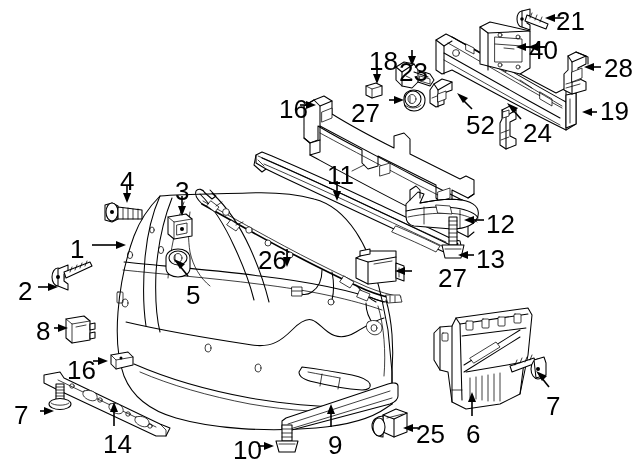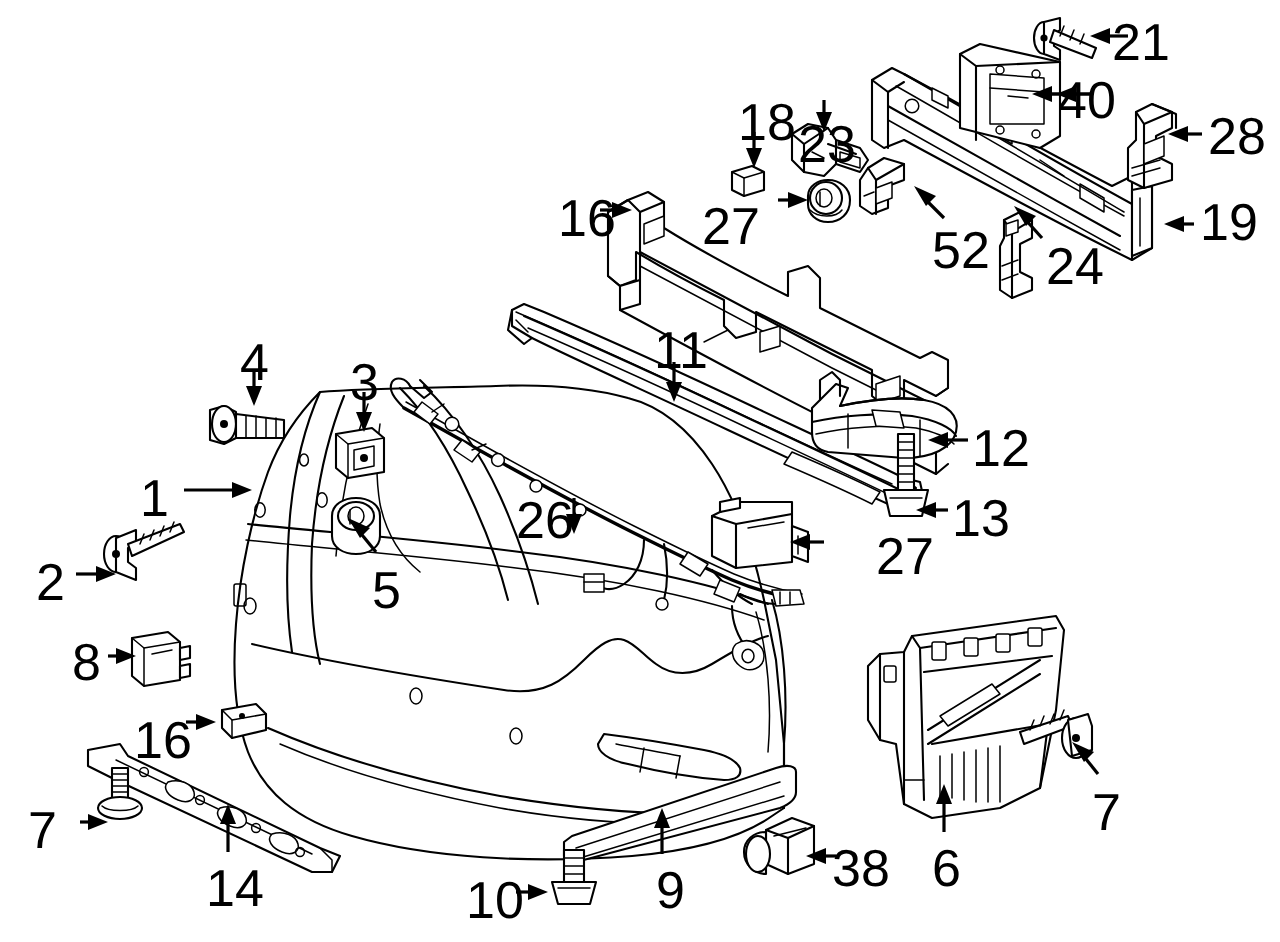--- a/index.html
+++ b/index.html
@@ -530,19 +530,19 @@
   <div class="lbl" style="left:14px;  top:402px;">7</div>
   <div class="lbl" style="left:67px;  top:357px;">16</div>
   <div class="lbl" style="left:279px; top:96px;">16</div>
   <div class="lbl" style="left:369px; top:48px;">18</div>
   <div class="lbl" style="left:600px; top:98px;">19</div>
   <div class="lbl" style="left:529px; top:37px;">40</div>
   <div class="lbl" style="left:556px; top:8px;">21</div>
   <div class="lbl" style="left:351px; top:100px;">27</div>
   <div class="lbl" style="left:399px; top:31px;margin-top:28px;">23</div>
   <div class="lbl" style="left:523px; top:120px;">24</div>
-  <div class="lbl" style="left:416px; top:421px;">38</div>
+  <div class="lbl" style="left:416px; top:421px;">25</div>
   <div class="lbl" style="left:258px; top:231px;margin-top:16px;">26</div>
   <div class="lbl" style="left:406px; top:265px;margin-left:32px;">27</div>
   <div class="lbl" style="left:604px; top:55px;">28</div>
   <div class="lbl" style="left:466px; top:112px;">52</div>
 
 </div>
 
 </body></html>

